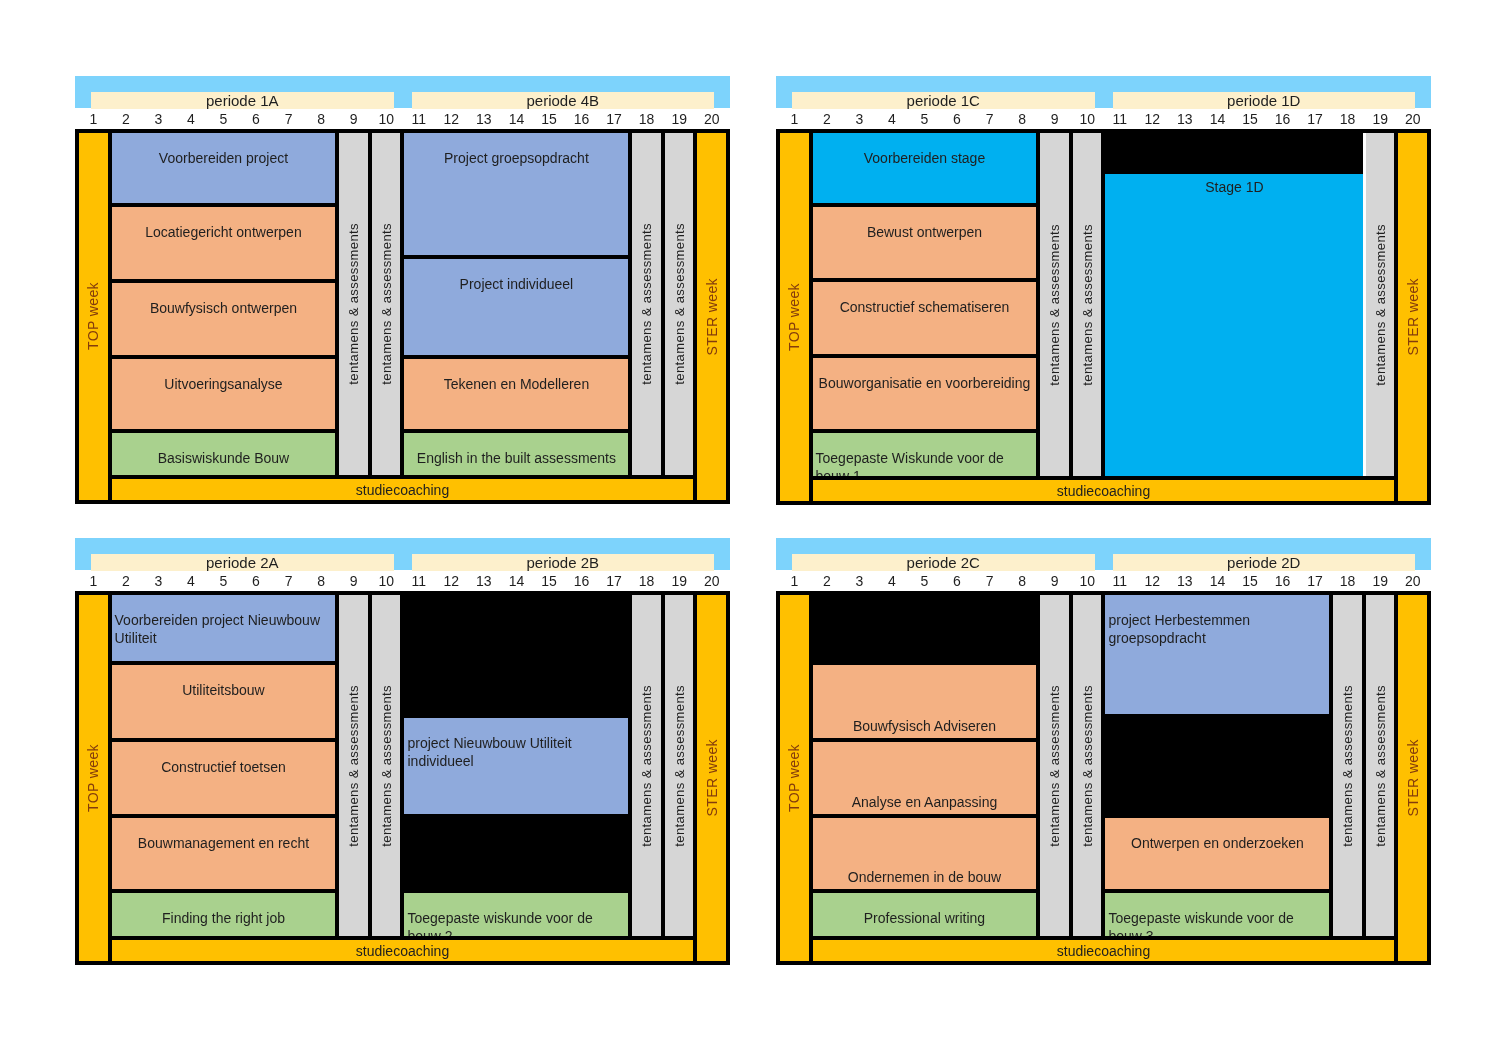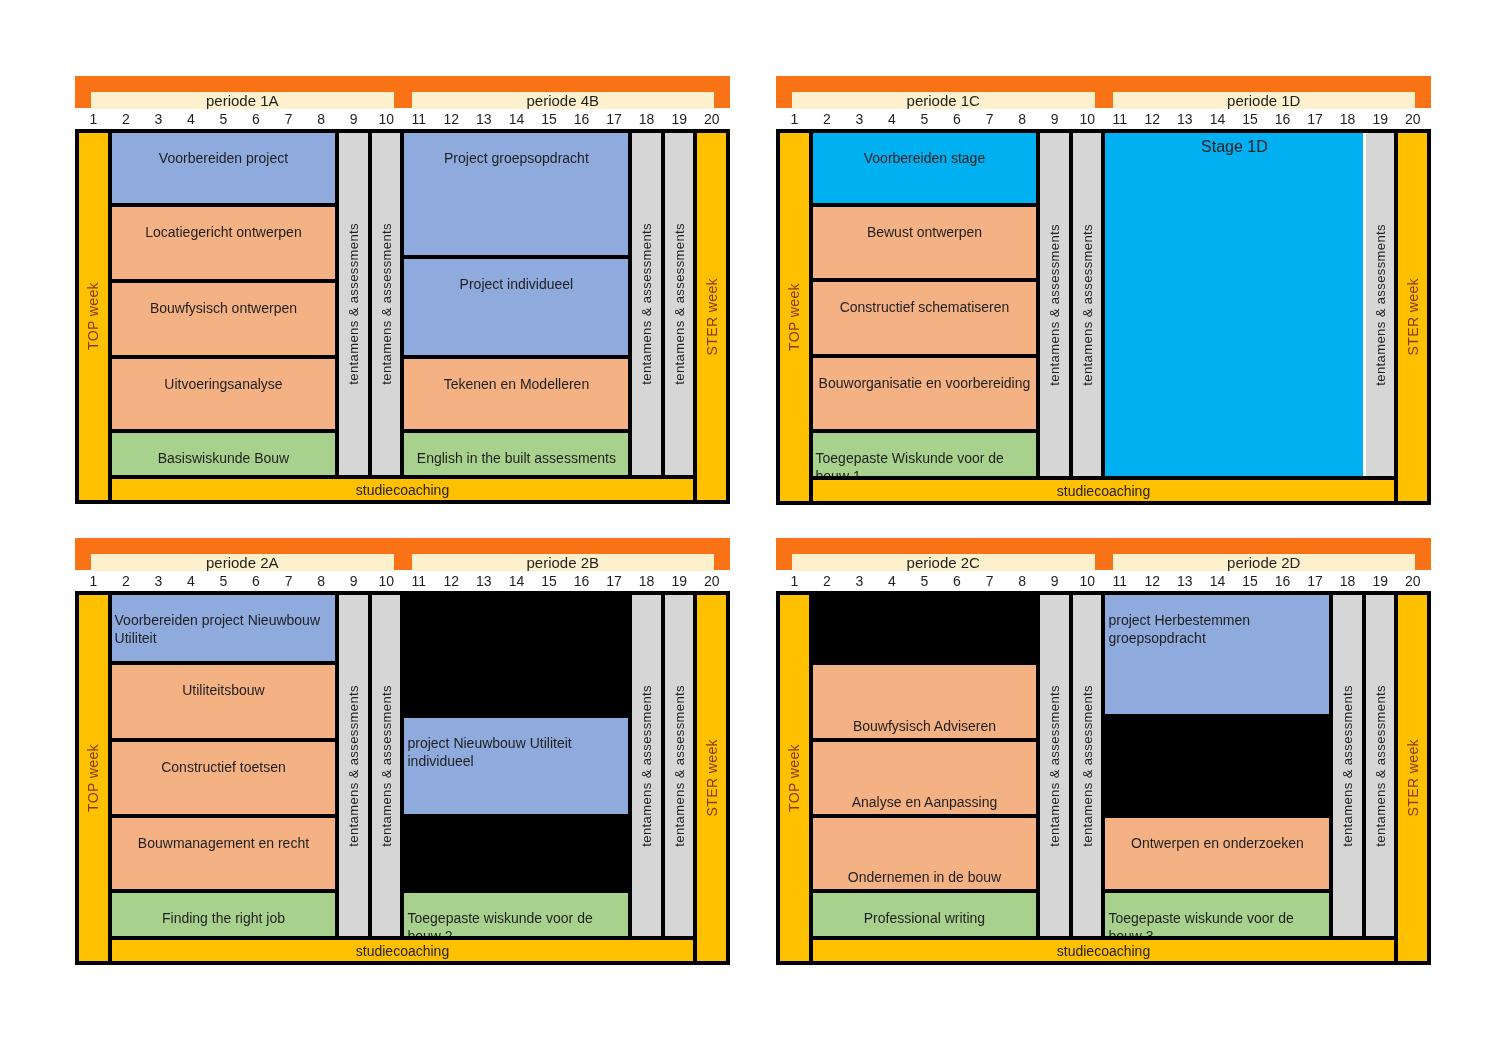--- a/index.html
+++ b/index.html
@@ -4,21 +4,21 @@
 <style>
   html,body{margin:0;padding:0;background:#ffffff;}
   .canvas{position:relative;width:1497px;height:1059px;background:#ffffff;
           font-family:"Liberation Sans",sans-serif;color:#1f1f1f;}
   .quad{position:absolute;width:655px;}
   .quad-1a{left:75px;top:76px;}
   .quad-1c{left:776px;top:76px;}
   .quad-2a{left:75px;top:538px;}
   .quad-2c{left:776px;top:538px;}
 
-  .phead{display:grid;grid-template-columns:repeat(20,1fr);gap:18px;background:#f97316;
+  .phead{display:grid;grid-template-columns:repeat(20,1fr);gap:18px;background:#7dd3fc;
          padding:16px;height:25px;box-sizing:border-box;}
   .pcell{background:var(--cream);display:flex;align-items:center;justify-content:center;
          font-size:15px;}
   .pcell.left{grid-column:1/11;}
   .pcell.right{grid-column:11/21;}
 
   .weeksrow{display:grid;grid-template-columns:repeat(20,1fr);gap:4px;height:21px;
             padding:0 4px;box-sizing:border-box;background:#fff;}
   .week-num{display:flex;align-items:center;justify-content:center;font-size:14px;}
 
@@ -41,22 +41,22 @@
   .ycol{background:var(--yellow);display:flex;align-items:center;justify-content:center;}
   .vtext{writing-mode:vertical-rl;transform:rotate(180deg);font-size:13px;
          white-space:nowrap;letter-spacing:.4px;}
   .ycol .vtext{color:var(--accent_text);font-size:14px;}
 
   .coach{background:var(--yellow);display:flex;align-items:center;justify-content:center;
          font-size:14px;}
 
   .stagewrap{display:flex;align-items:stretch;}
   .stage-main{flex:1;display:flex;flex-direction:column;align-items:center;
-              justify-content:flex-start;padding-top:5px;font-size:16px;
-              background:var(--cyan);box-sizing:border-box;}
+              justify-content:flex-start;padding-top:5px;font-size:14px;
+              background:var(--cyan);box-sizing:border-box;margin-top:41px;}
   .stage-sep{width:3px;background:#ffffff;}
   .stage-gray{width:28px;background:var(--gray);display:flex;align-items:center;
               justify-content:center;}
 </style>
 </head>
 <body>
 
 <div class="canvas">
 
   <div class="quad quad-1a">

